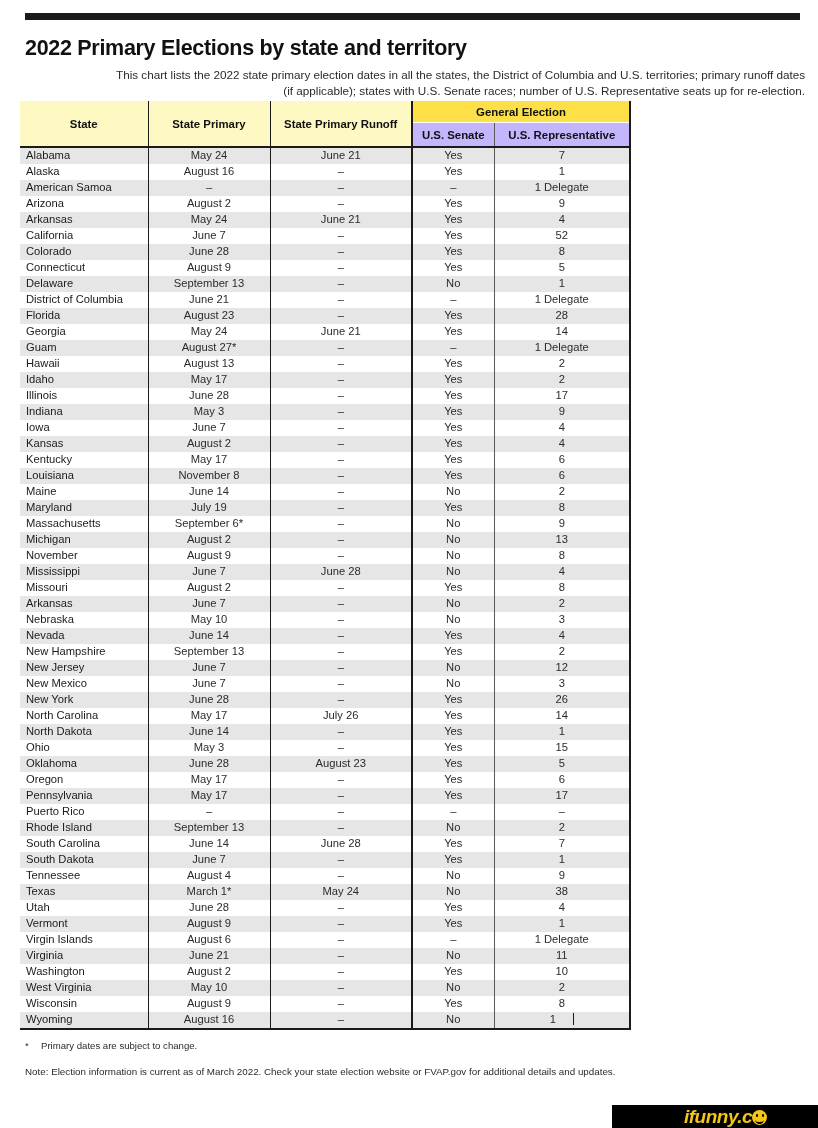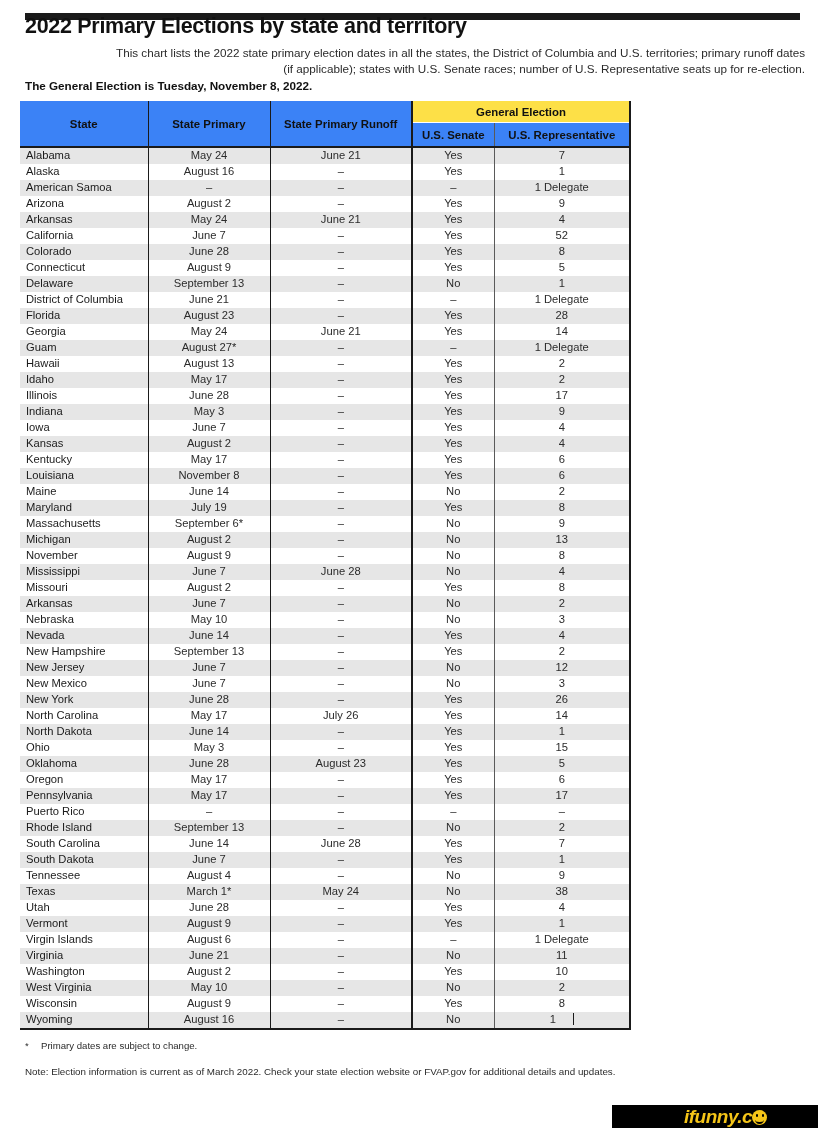--- a/index.html
+++ b/index.html
@@ -29,21 +29,21 @@
     top: 13px;
     width: 775px;
     height: 7px;
     background: #1a1a1a;
   }
 
   
   .headings {
     position: absolute;
     left: 25px;
-    top: 14px;
+    top: 36px;
     width: 780px;
   }
   .doc-title {
     font-size: 21.5px;
     font-weight: bold;
     letter-spacing: -0.3px;
     color: #111111;
     margin: 0 0 7px 0;
     line-height: 1.12;
   }
@@ -84,30 +84,30 @@
   thead th {
     font-weight: bold;
     font-size: 11.4px;
     color: #111111;
     padding: 0;
     text-align: center;
     vertical-align: middle;
   }
   th.h-state, th.h-primary, th.h-runoff {
     height: 44px;
-    background: #3b82f6;
+    background: #fef9c3;
   }
   th.h-general {
     height: 21px;
     background: #fde047;
     border-bottom: 1px solid #ffffff;
   }
   th.h-senate, th.h-rep {
     height: 23px;
-    background: #3b82f6;
+    background: #c4b5fd;
   }
   th.h-senate {
     border-right: 1px solid #5a5a5a;
   }
   th.h-runoff {
     border-right: 2.5px solid #1a1a1a;
   }
   th.h-general, th.h-rep {
     border-right: 2.5px solid #1a1a1a;
   }

